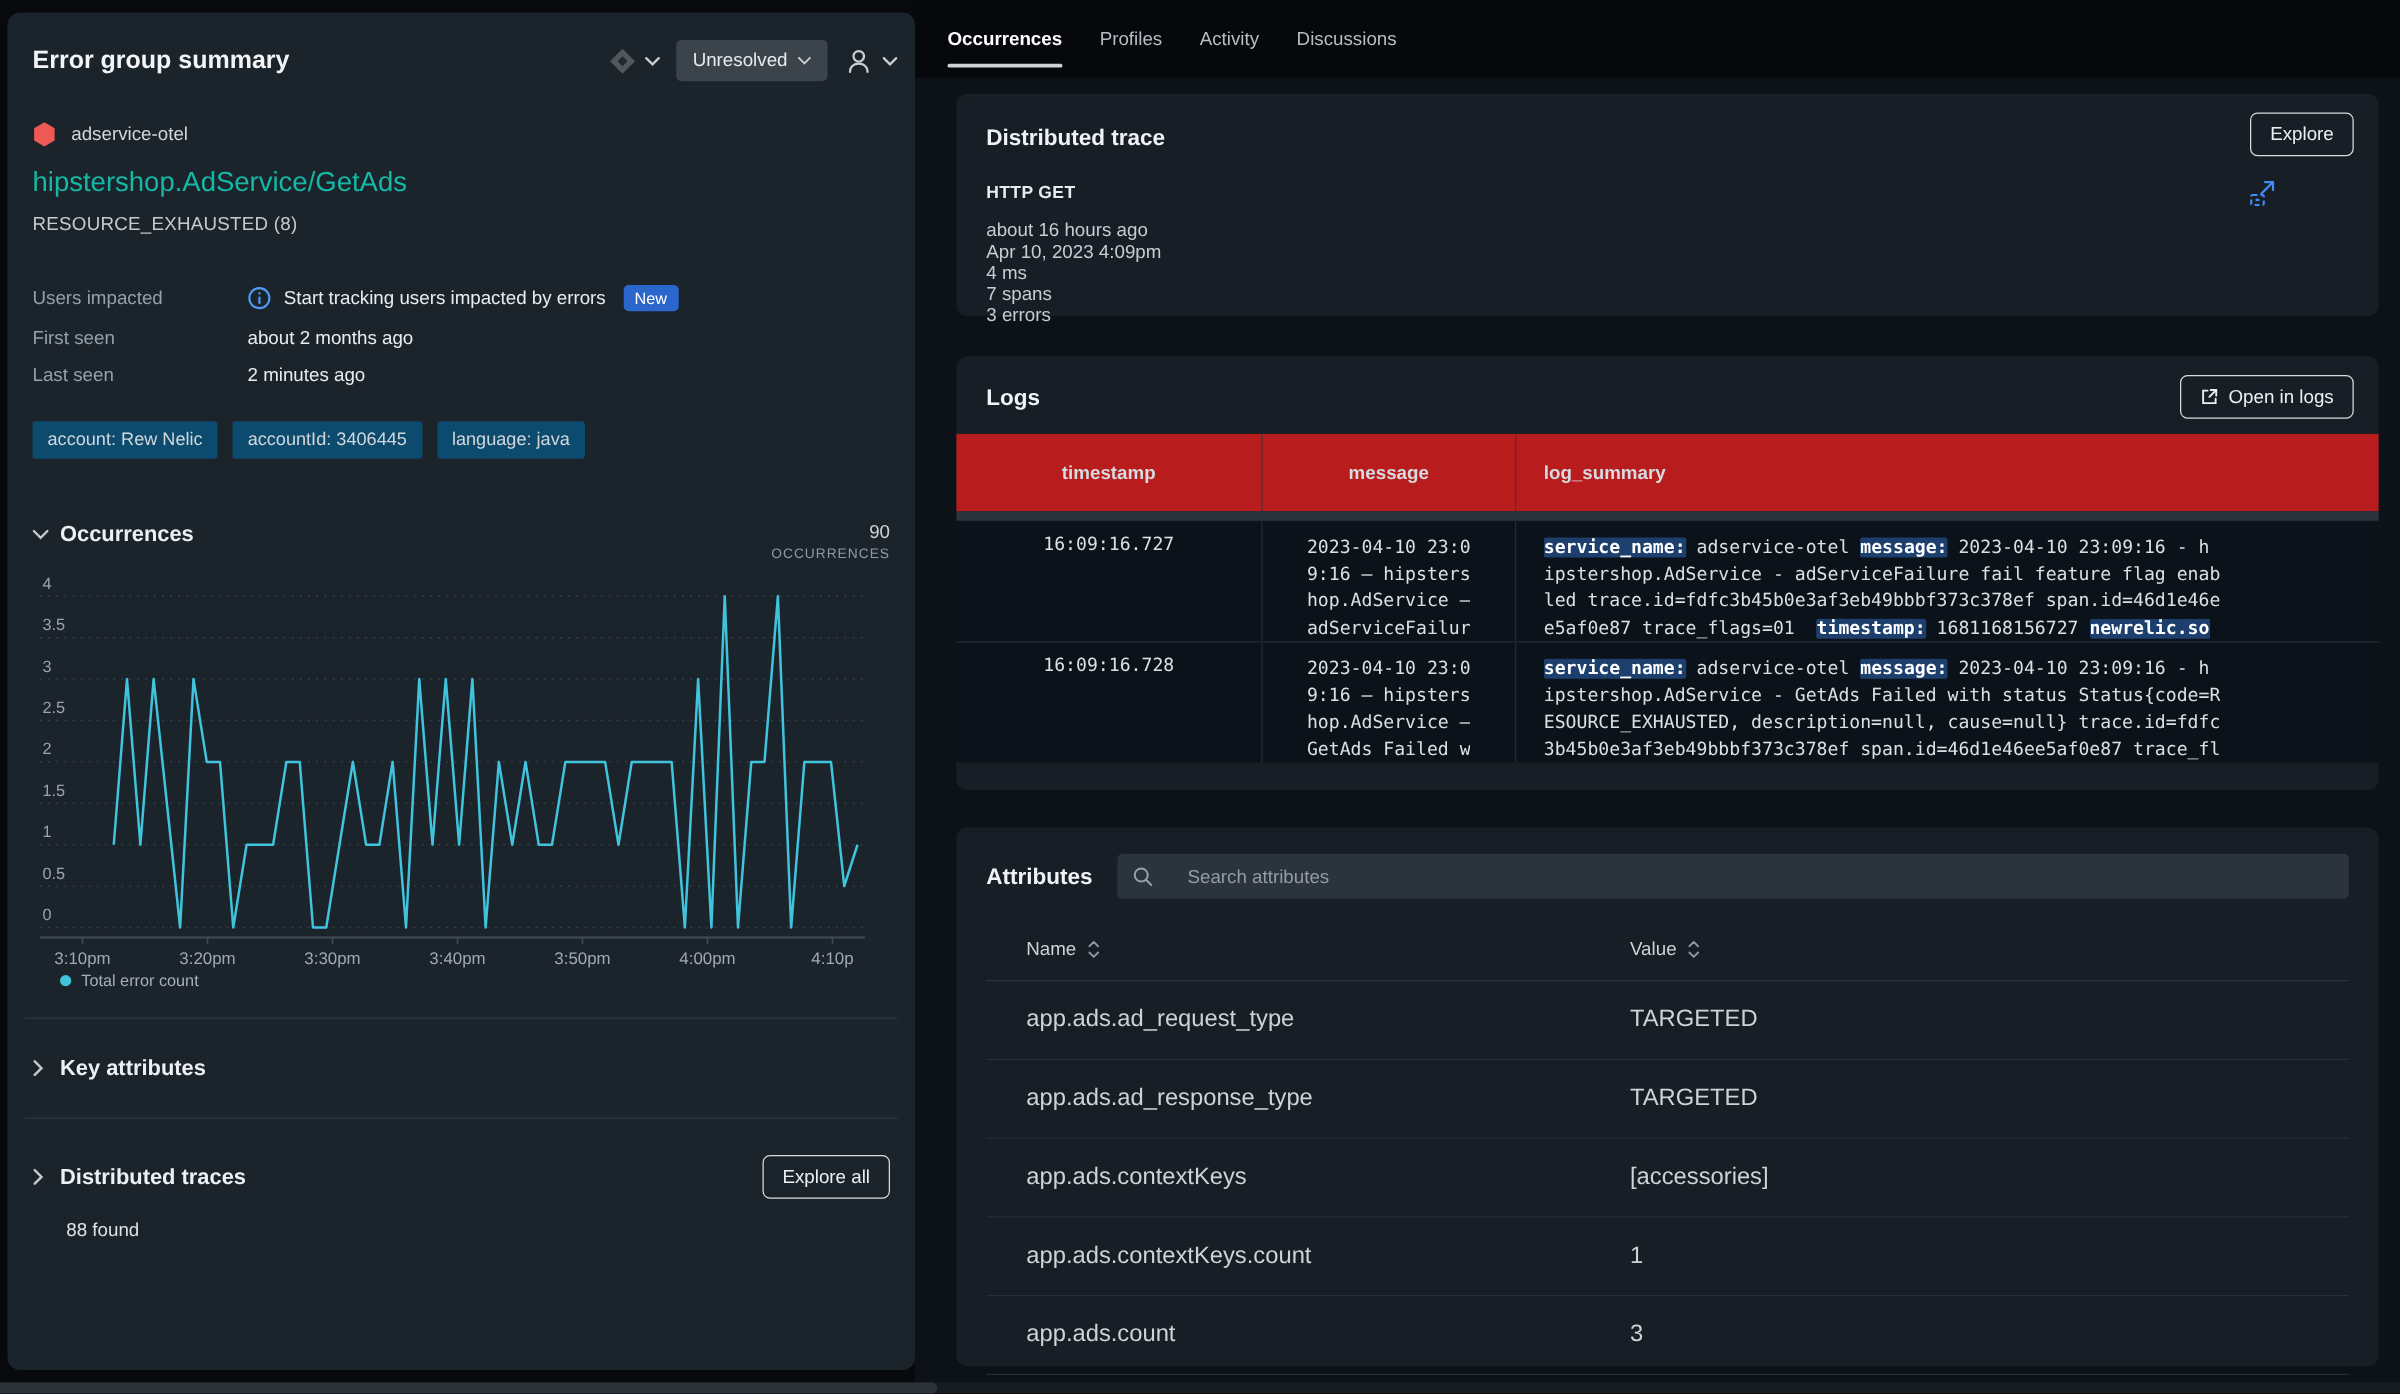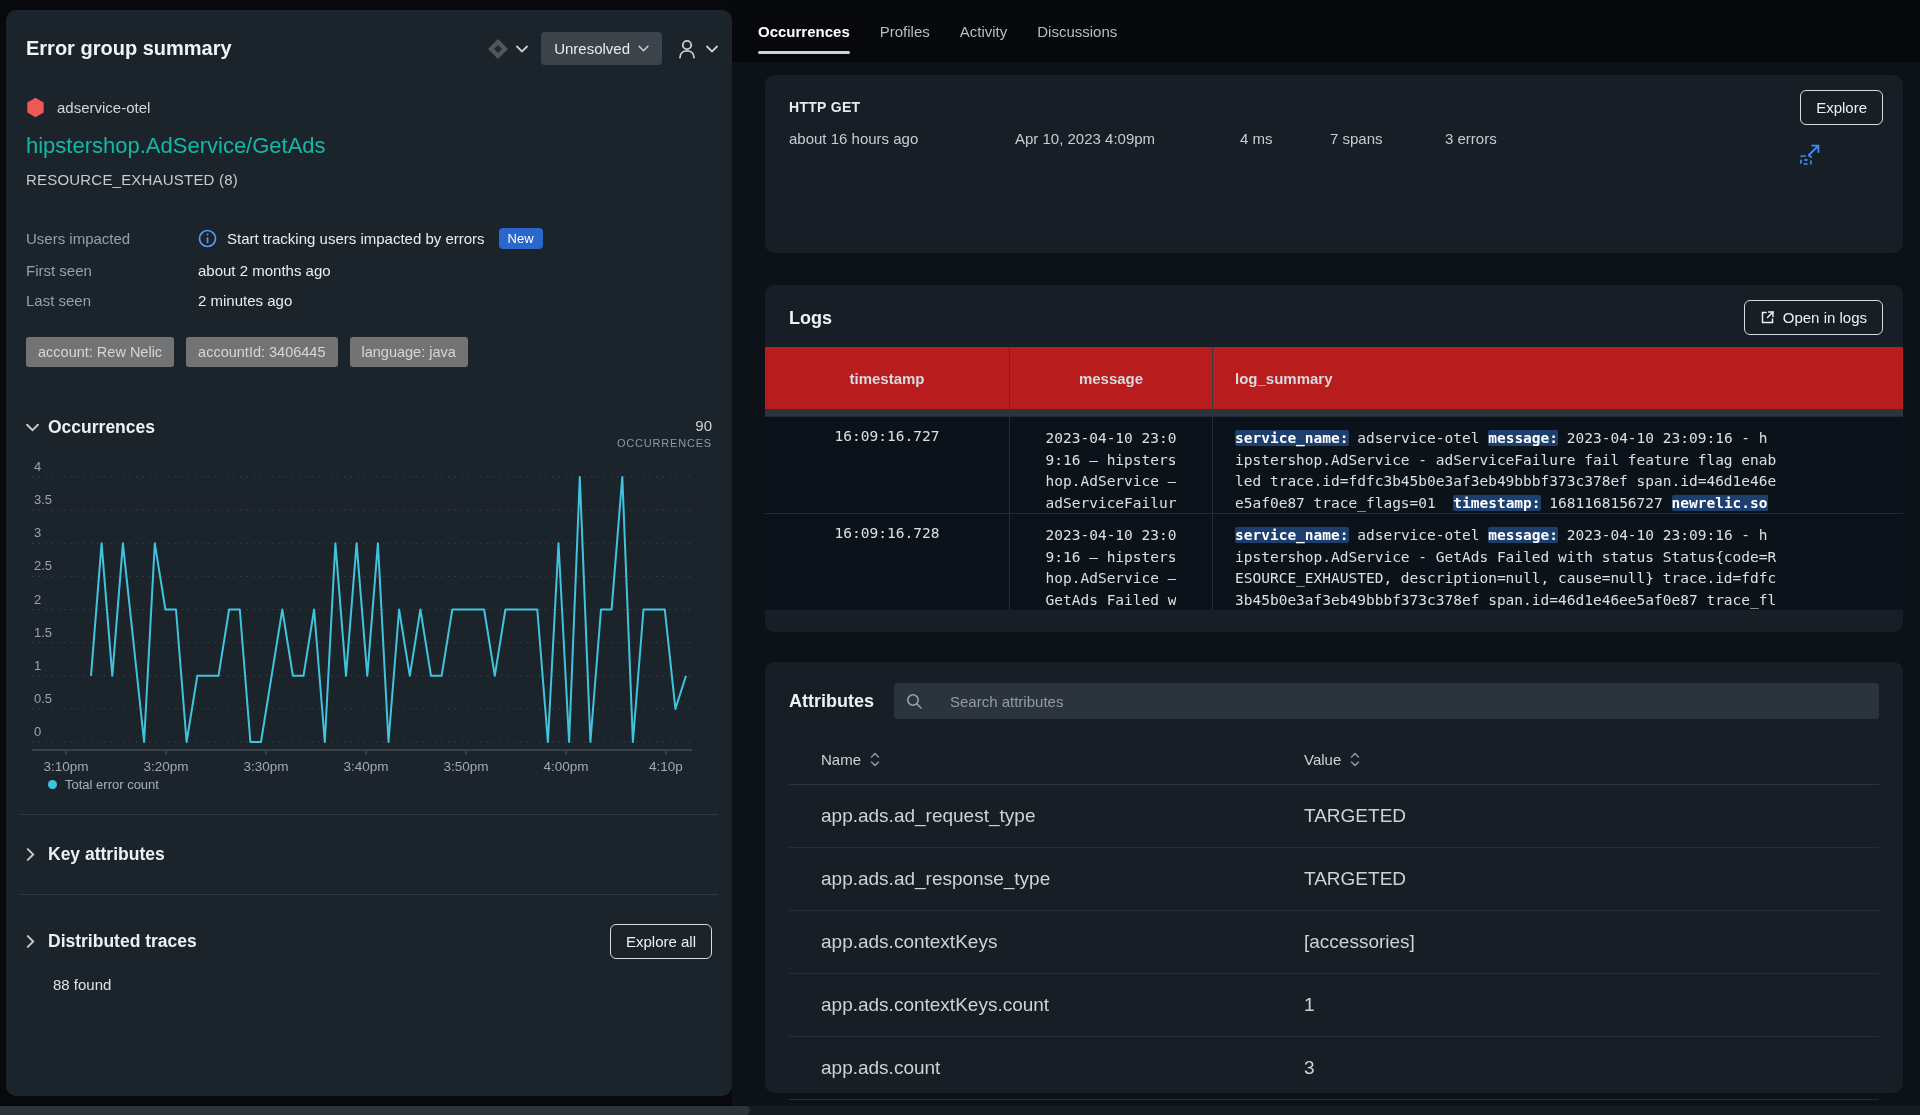--- a/index.html
+++ b/index.html
@@ -19,21 +19,21 @@
   .entity-row{display:flex;align-items:center;gap:12px;margin-top:32px;padding-left:6px;}
   .entity-name{font-size:15px;color:#d2d7db;}
   .group-name{margin-top:15px;font-size:22px;font-weight:normal;color:#14b8a6;padding-left:6px;}
   .group-class{margin-top:12px;font-size:15px;color:#c5cbd1;padding-left:6px;letter-spacing:.2px;}
   .meta-grid{margin-top:40px;display:grid;grid-template-columns:172px 1fr;row-gap:13px;
              font-size:15px;align-items:center;padding-left:6px;}
   .meta-label{color:#96a0a9;}
   .meta-value{color:#e9edf0;display:flex;align-items:center;gap:10px;}
   .new-badge{background:#2a66cc;color:#fff;font-size:13px;padding:3px 9px;border-radius:4px;margin-left:4px;}
   .tags-row{margin-top:28px;display:flex;gap:12px;padding-left:6px;}
-  .tag{background:#737373;color:#d2d7db;padding:7px 12px;border-radius:3px;font-size:14.5px;cursor:pointer;text-align:center;}
+  .tag{background:#0c4a6e;color:#d2d7db;padding:7px 12px;border-radius:3px;font-size:14.5px;cursor:pointer;text-align:center;}
 
   .occ-header{margin-top:50px;display:flex;align-items:flex-start;padding:0 6px;}
   .occ-left{display:flex;align-items:center;gap:9px;cursor:pointer;}
   .section-title{font-size:17.5px;font-weight:bold;color:#eef1f4;}
   .occ-right{margin-left:auto;text-align:right;}
   .occ-count{font-size:15px;color:#ccd2d8;}
   .occ-count-label{font-size:11px;color:#8f99a2;letter-spacing:.8px;margin-top:3px;}
   .chart-wrap{margin-top:6px;}
   .legend{display:flex;align-items:center;gap:8px;padding-left:28px;margin-top:0px;}
   .legend-dot{width:9px;height:9px;border-radius:50%;}
@@ -53,21 +53,21 @@
   .tab.active{color:#ffffff;font-weight:bold;}
   .tab.active::after{content:"";position:absolute;left:0;right:0;bottom:8px;height:3px;background:#cdd3d8;border-radius:2px;}
   .content{position:absolute;top:62px;left:0;right:0;bottom:0;background:#0d1218;}
   .card{position:absolute;left:33px;right:17px;background:#171e25;border-radius:9px;box-sizing:border-box;}
   .card-title{font-size:18px;font-weight:bold;color:#f0f3f5;}
 
   #trace-card{top:13px;height:178px;padding:0 24px;}
   #trace-card .card-title{padding-top:25px;}
   .card-btn{position:absolute;right:20px;top:15px;}
   .span-name{margin-top:24px;font-size:14px;font-weight:bold;color:#e8ecef;letter-spacing:.3px;}
-  .trace-meta{margin-top:15px;display:flex;color:#c6cdd4;font-size:15px;}
+  .trace-meta{margin-top:15px;display:flex;color:#c6cdd4;font-size:15px;flex-direction:column;}
   .trace-meta span{display:inline-block;}
   .trace-expand{position:absolute;right:80px;top:66px;cursor:pointer;}
 
   #logs-card{top:223px;height:347px;}
   #logs-card .card-title{padding:23px 0 0 24px;}
   .logs-table{position:absolute;top:62px;left:0;right:0;bottom:0;overflow:hidden;border-radius:0 0 9px 9px;
               font-family:"DejaVu Sans Mono","Liberation Mono",monospace;}
   .logs-header{display:flex;height:62px;background:#b91c1c;font-family:"Liberation Sans",sans-serif;}
   .lh-cell{display:flex;align-items:center;justify-content:center;font-size:15px;font-weight:600;
            color:#d5dbe0;border-right:1px solid #333c44;box-sizing:border-box;}
@@ -277,20 +277,21 @@
   <div class="right">
     <div class="tabbar" id="tabbar">
         <div class="tab active">Occurrences</div>
         <div class="tab">Profiles</div>
         <div class="tab">Activity</div>
         <div class="tab">Discussions</div>
       </div>
     <div class="content">
 
       <div class="card" id="trace-card">
+        <div class="card-title">Distributed trace</div>
         <button class="outline-btn card-btn">Explore</button>
         <div class="span-name">HTTP GET</div>
         <div class="trace-meta" id="trace-meta">
             <span style="width: 226px;">about 16 hours ago</span>
             <span style="width: 225px;">Apr 10, 2023 4:09pm</span>
             <span style="width: 90px;">4 ms</span>
             <span style="width: 115px;">7 spans</span>
             <span>3 errors</span>
           </div>
         <span class="trace-expand">

